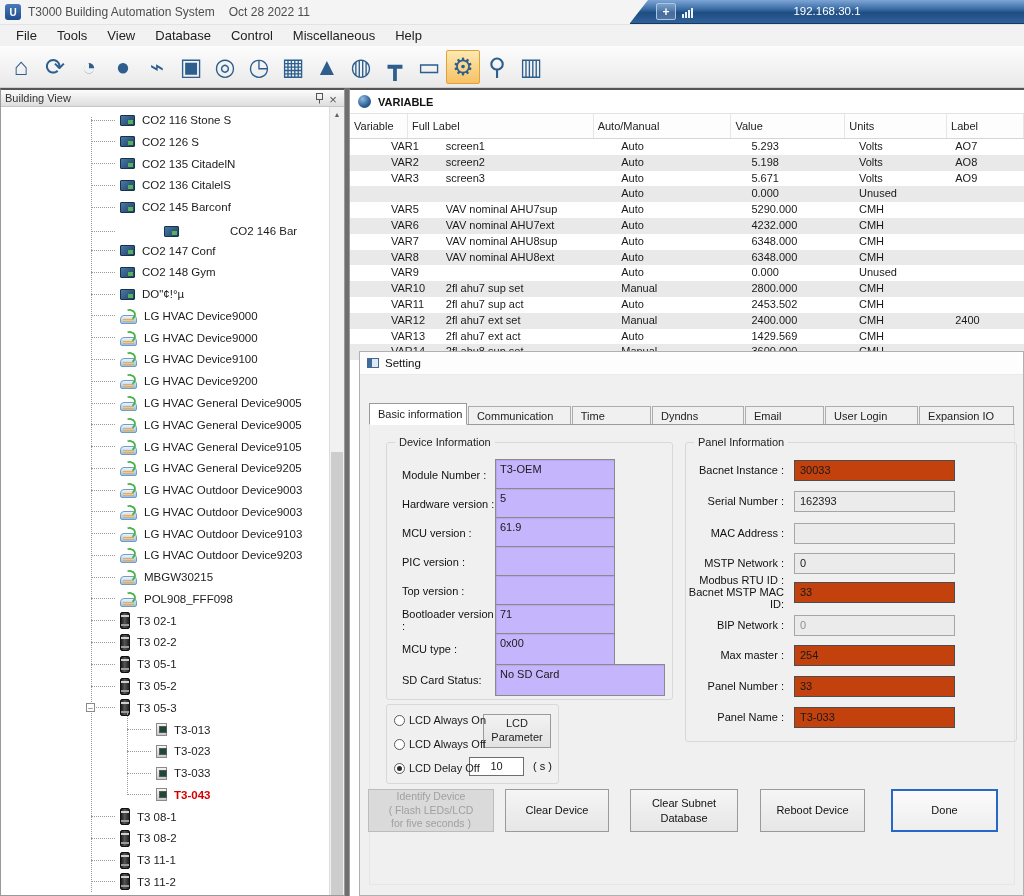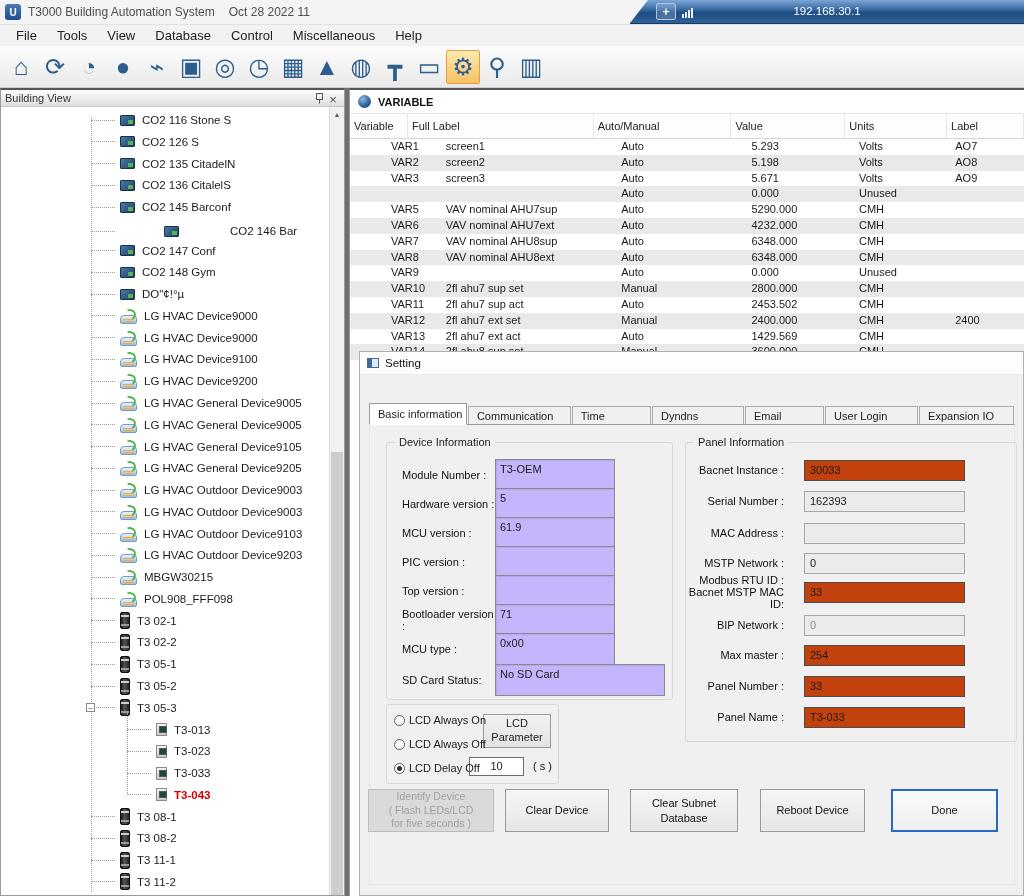--- a/index.html
+++ b/index.html
@@ -120,21 +120,21 @@
 
   #gb-device { left:26px; top:90px; width:287px; height:258px; }
   .di-row { position:absolute; left:15px; height:20px; display:flex; align-items:center; }
   .di-row .flabel { width:93px; color:#111; }
   .di-input { width:120px; height:32px; line-height:18px; padding-left:4px; background:#c4b5fd;
     border:1px solid #8a8a8a; box-shadow:inset 1px 1px 1px rgba(0,0,0,0.08); overflow:hidden; }
   .di-input.wide { width:170px; }
 
   #gb-panel { left:325px; top:90px; width:332px; height:300px; }
   .pi-row { position:absolute; left:0; height:22px; display:flex; align-items:center; }
-  .pi-row .flabel { width:98px; text-align:right; margin-right:20px; color:#111; line-height:12px; white-space:pre-line; }
+  .pi-row .flabel { width:98px; text-align:right; margin-right:10px; color:#111; line-height:12px; white-space:pre-line; }
   .pi-input { width:161px; height:21px; line-height:19px; padding-left:5px; overflow:hidden; }
   .pi-input.edit { background:#c2410c; border:1px solid #4d4d4d; }
   .pi-input.ro { background:#ebebeb; border:1px solid #a6a6a6; }
   .pi-input.dim { color:#909090; }
 
   #gb-lcd { left:26px; top:352px; width:173px; height:80px; }
   .radio-row { position:absolute; left:7px; display:flex; align-items:center; height:14px; }
   .radio { width:11px; height:11px; border:1px solid #5a5a5a; border-radius:50%; background:#fff;
     margin-right:4px; position:relative; flex-shrink:0; }
   .radio.sel:after { content:""; position:absolute; left:2px; top:2px; width:5px; height:5px;

